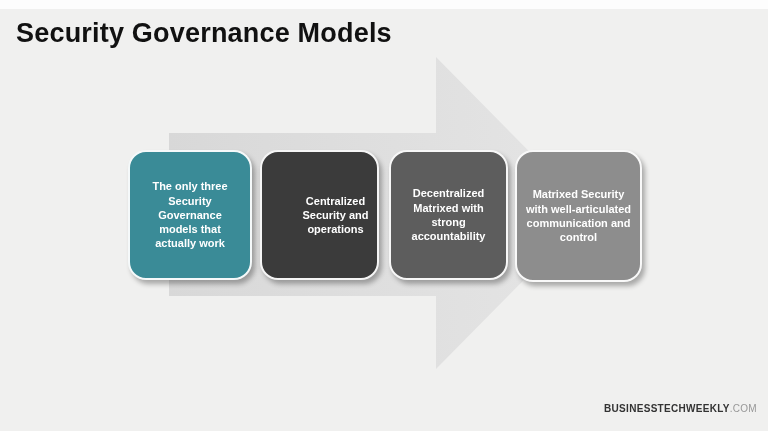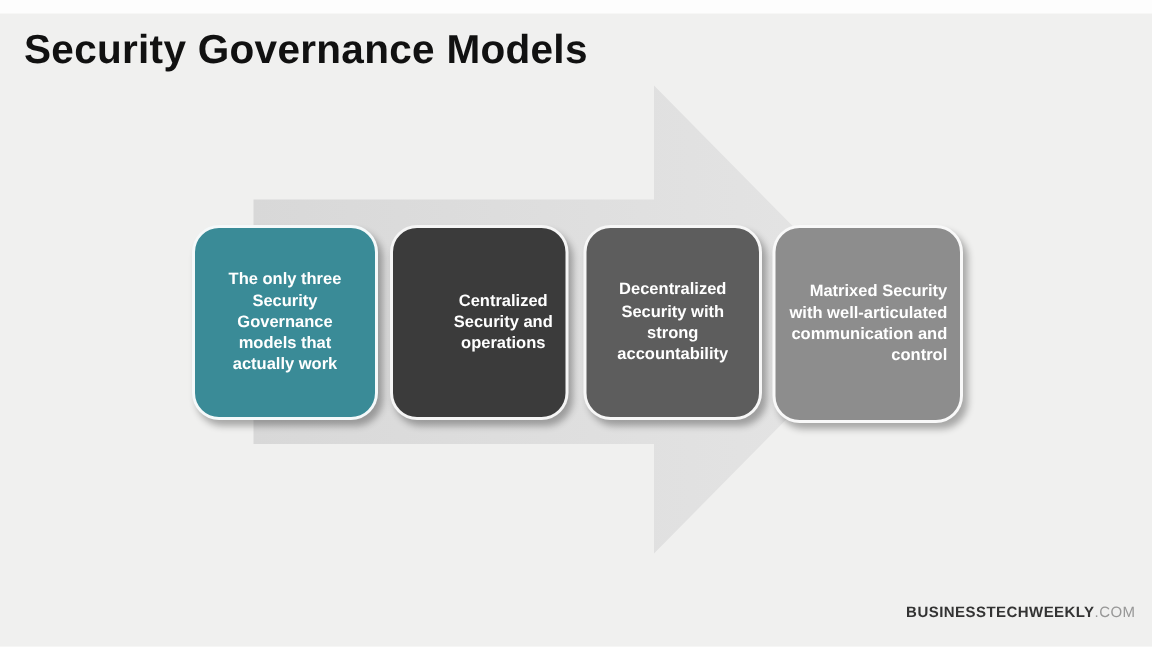--- a/index.html
+++ b/index.html
@@ -34,21 +34,21 @@
     font-size:11px;font-weight:700;line-height:1.3;
     display:inline-block;
   }
   .box-1{left:128px;width:124px;}
   .box-1 .box-text{max-width:92px;}
   .box-2{left:260px;width:119px;padding-left:32px;}
   .box-2 .box-text{max-width:82px;}
   .box-3{left:389px;width:119px;}
   .box-3 .box-text{max-width:86px;}
   .box-4{left:515px;width:127px;height:132px;}
-  .box-4 .box-text{max-width:106px;text-align:right;}
+  .box-4 .box-text{max-width:106px;}
   .watermark{
     position:absolute;right:11px;top:403px;
     font-size:10px;letter-spacing:0.3px;
     white-space:nowrap;
   }
   .brand-name{font-weight:700;}
   .brand-suffix{font-weight:400;}
 </style>
 </head>
 <body>
@@ -71,21 +71,21 @@
 
   <div class="model-box box-1" style="background-color: rgb(58, 139, 151);">
     <span class="box-text">The only three Security Governance models that actually work</span>
   </div>
 
   <div class="model-box box-2" style="background-color: rgb(59, 59, 59);">
     <span class="box-text">Centralized Security and operations</span>
   </div>
 
   <div class="model-box box-3" style="background-color: rgb(93, 93, 93);">
-    <span class="box-text">Decentralized Security with strong accountability</span>
+    <span class="box-text">Decentralized Matrixed with strong accountability</span>
   </div>
 
   <div class="model-box box-4" style="background-color: rgb(141, 141, 141);">
     <span class="box-text">Matrixed Security with well-articulated communication and control</span>
   </div>
 
   <div class="watermark">
     <span class="brand-name" style="color: rgb(51, 51, 51);">BUSINESSTECHWEEKLY</span><span class="brand-suffix" style="color: rgb(151, 151, 151);">.COM</span>
   </div>
 

